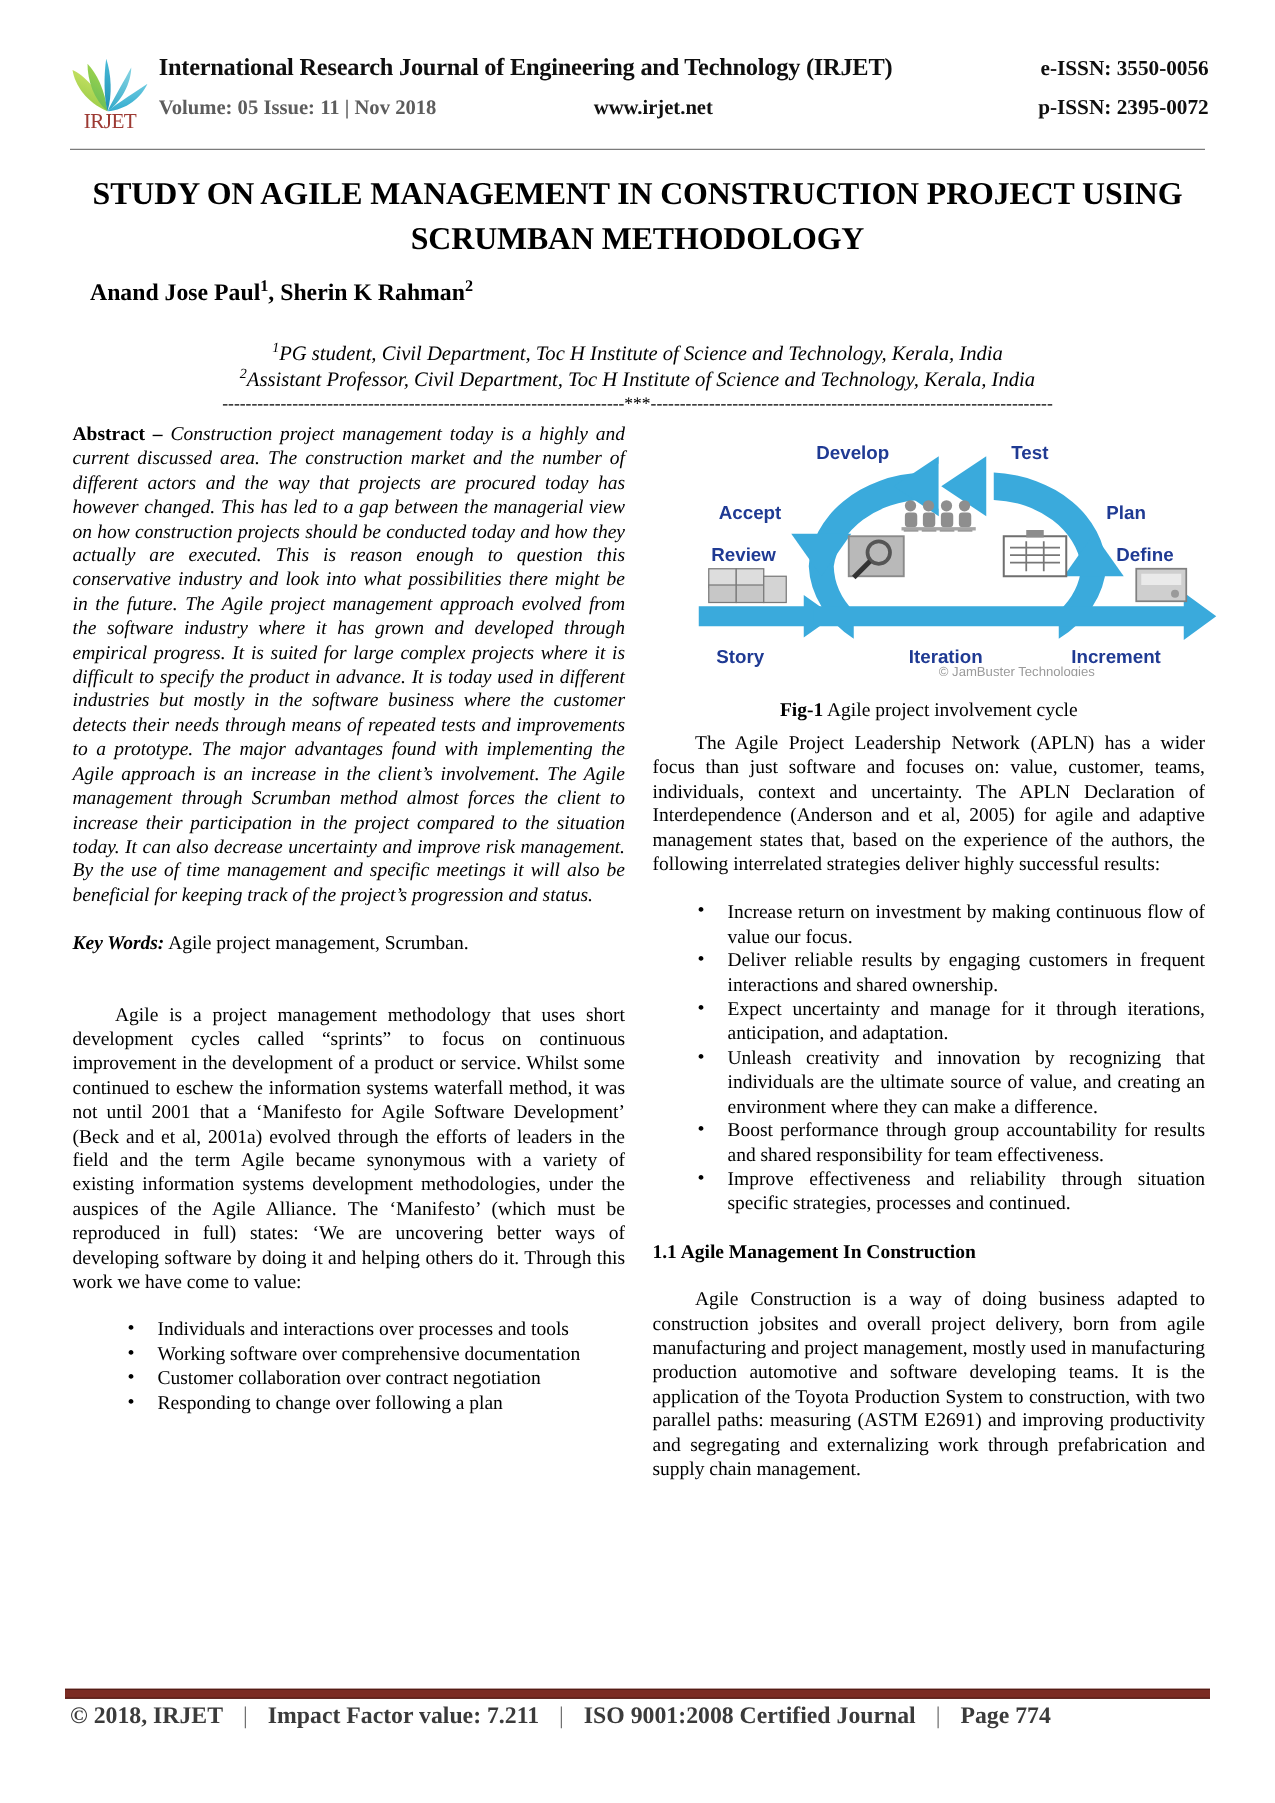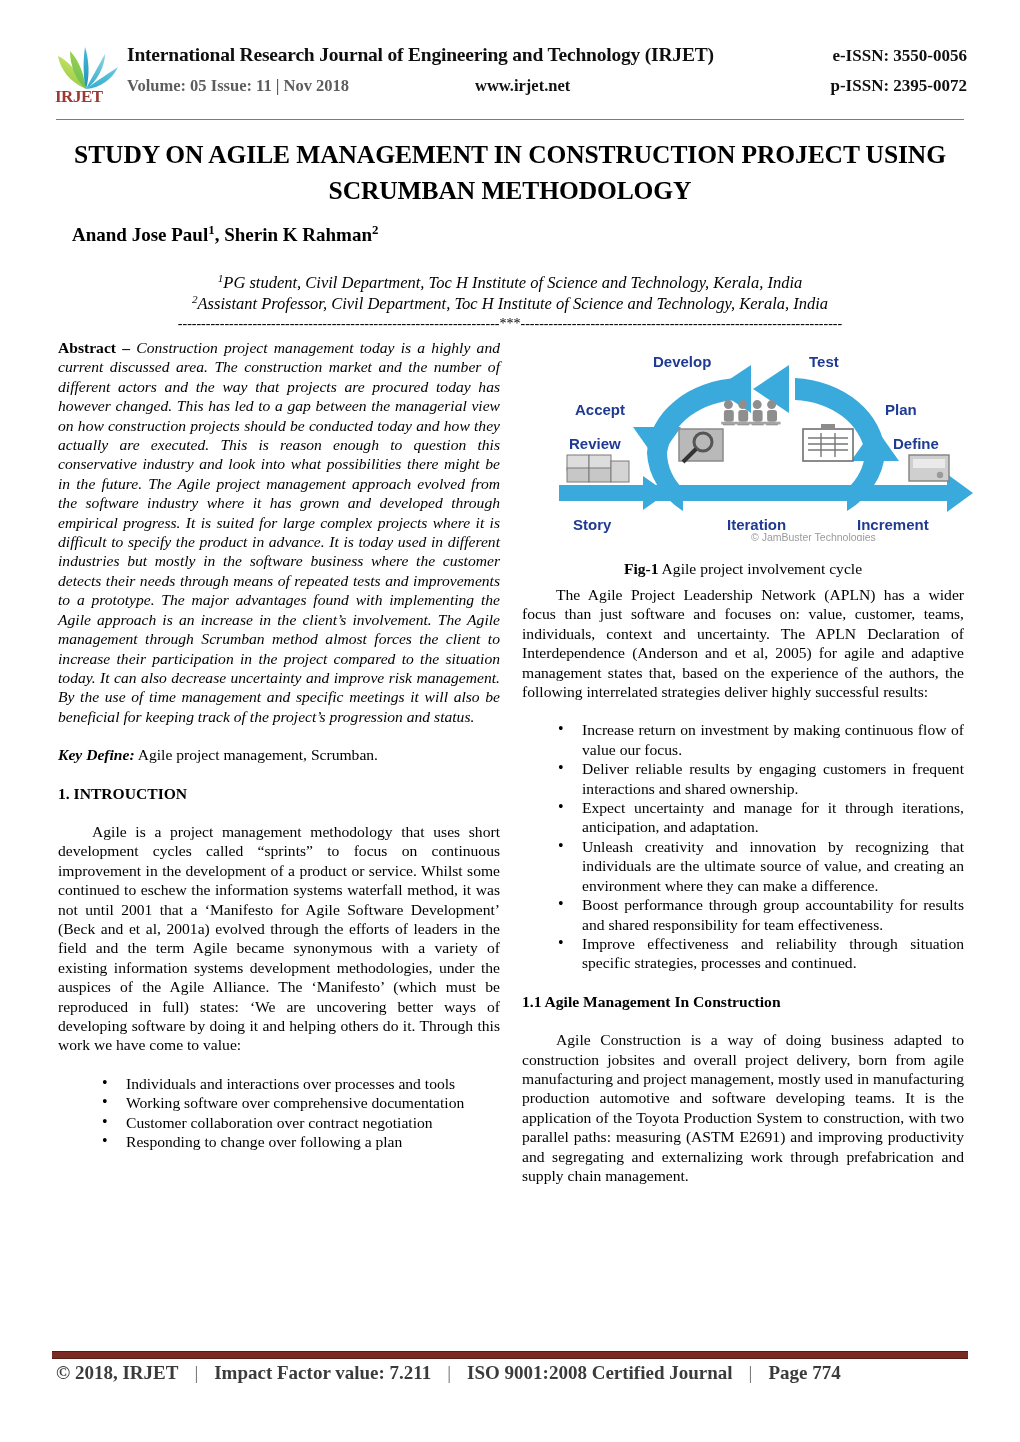--- a/index.html
+++ b/index.html
@@ -41,22 +41,23 @@
     left: 2px;
     top: 0px;
     width: 62px;
     height: 44px;
   }
   .logo-text {
     position: absolute;
     left: 0px;
     top: 42px;
     width: 66px;
-    font-family: "Liberation Serif", serif;
-    font-weight: bold;
+    text-align: center;
+    font-family: "Liberation Serif", serif;
+    font-weight: normal;
     font-size: 17px;
     letter-spacing: -0.5px;
     color: #9d3a33;
     line-height: 1;
   }
   .masthead-text {
     position: absolute;
     left: 72px;
     top: 0px;
     right: 0;
@@ -355,25 +356,24 @@
   </div>
 
   <div class="star-rule">---------------------------------------------------------------------***---------------------------------------------------------------------</div>
 
   <div class="col col-left">
 
     <p class="abstract"><b>Abstract –</b><span> Construction project management today is a highly and current discussed area. The construction market and the number of different actors and the way that projects are procured today has however changed. This has led to a gap between the managerial view on how construction projects should be conducted today and how they actually are executed. This is reason enough to question this conservative industry and look into what possibilities there might be in the future. The Agile project management approach evolved from the software industry where it has grown and developed through empirical progress. It is suited for large complex projects where it is difficult to specify the product in advance. It is today used in different industries but mostly in the software business where the customer detects their needs through means of repeated tests and improvements to a prototype. The major advantages found with implementing the Agile approach is an increase in the client’s involvement. The Agile management through Scrumban method almost forces the client to increase their participation in the project compared to the situation today. It can also decrease uncertainty and improve risk management. By the use of time management and specific meetings it will also be beneficial for keeping track of the project’s progression and status.</span></p>
 
     <div class="spacer-sm"></div>
 
-    <p class="keywords"><span class="kw-label">Key Define:</span><span>  Agile project management, Scrumban.</span></p>
-
-    <div class="spacer-sm"></div>
-
-    <p class="heading">1. INTROUCTION</p>
+    <p class="keywords"><span class="kw-label">Key Words:</span><span>  Agile project management, Scrumban.</span></p>
+
+    <div class="spacer-sm"></div>
+
 
     <div class="spacer-sm"></div>
 
     <p class="body-par">Agile is a project management methodology that uses short development cycles called “sprints” to focus on continuous improvement in the development of a product or service. Whilst some continued to eschew the information systems waterfall method, it was not until 2001 that a ‘Manifesto for Agile Software Development’ (Beck and et al, 2001a) evolved through the efforts of leaders in the field and the term Agile became synonymous with a variety of existing information systems development methodologies, under the auspices of the Agile Alliance. The ‘Manifesto’ (which must be reproduced in full) states: ‘We are uncovering better ways of developing software by doing it and helping others do it. Through this work we have come to value:</p>
 
     <div class="spacer-sm"></div>
 
     <ul class="bullets">
       <li>Individuals and interactions over processes and tools</li>
       <li>Working software over comprehensive documentation</li>

